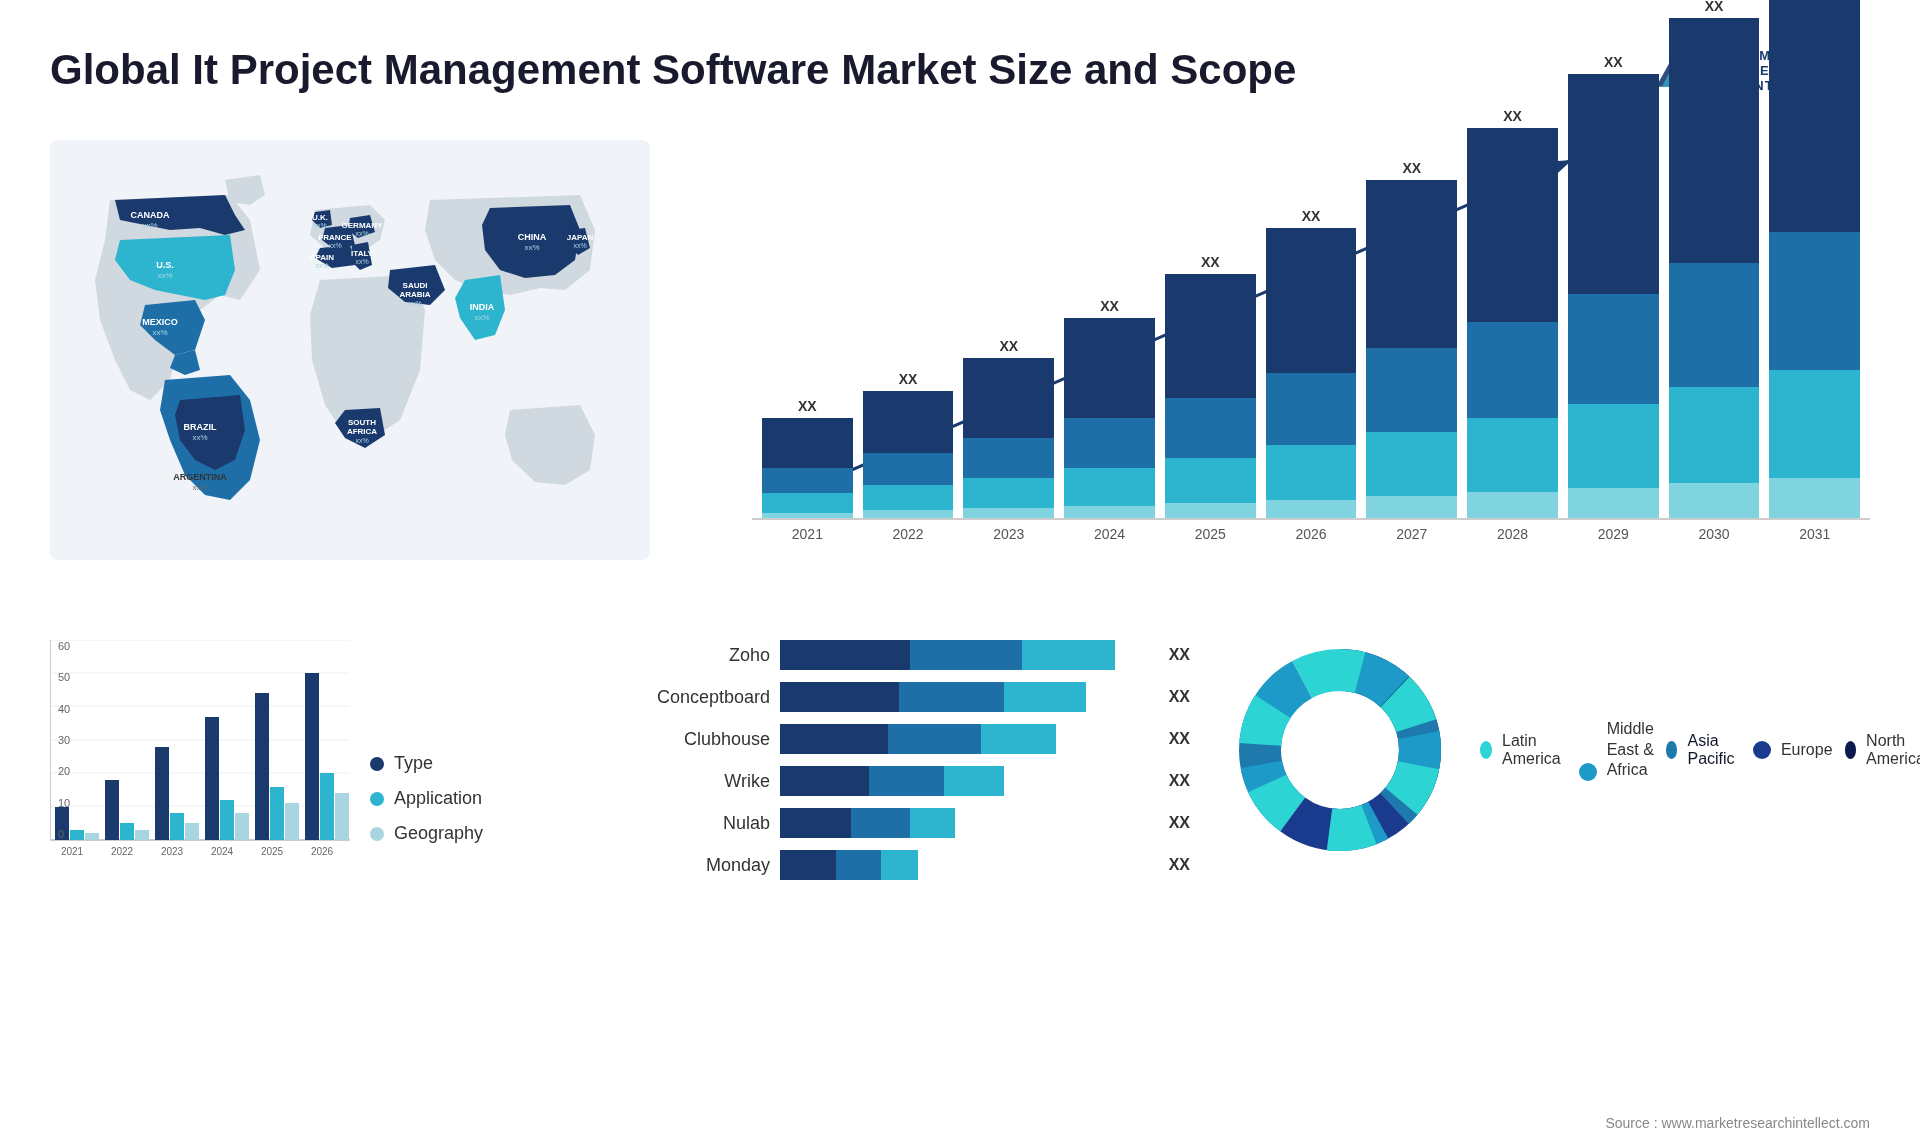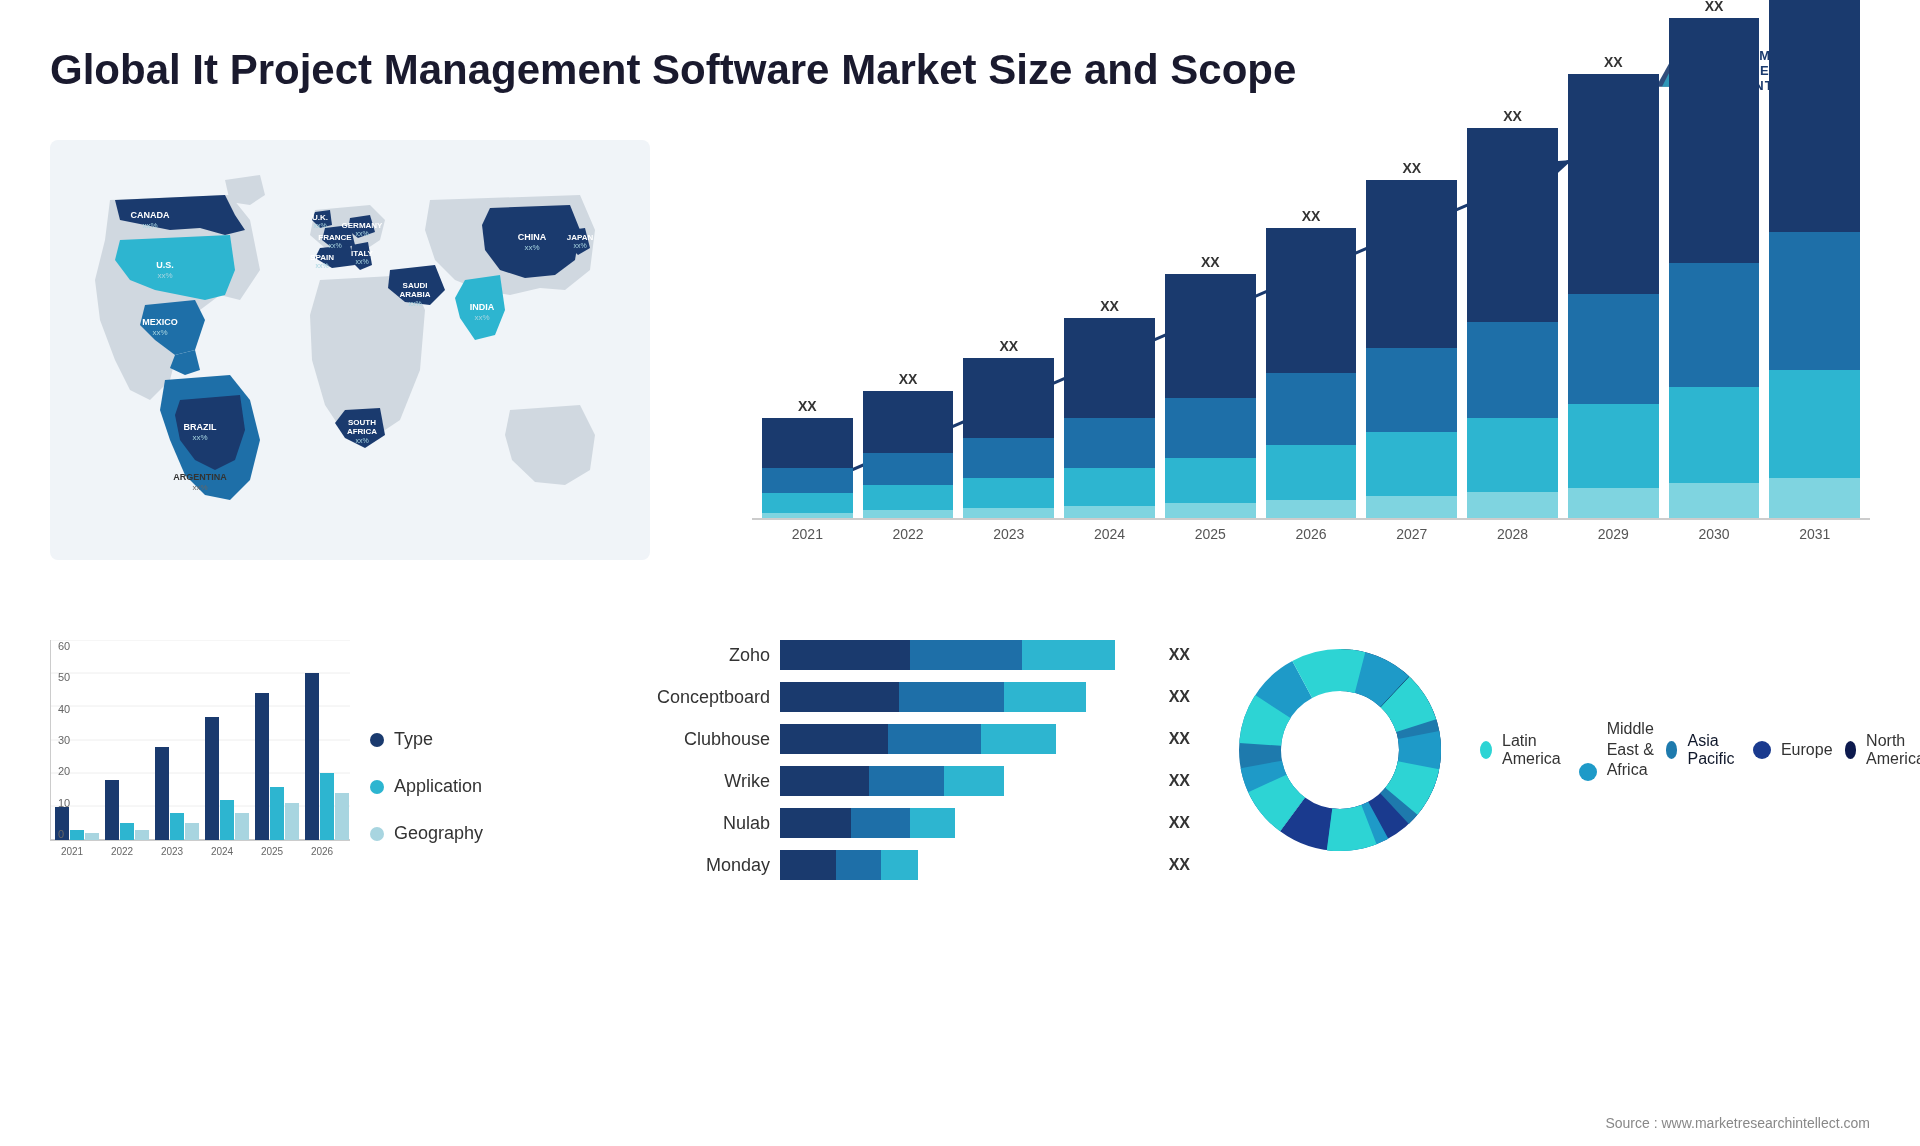--- a/index.html
+++ b/index.html
@@ -372,21 +372,21 @@
 
             <text x="22" y="215" font-size="10" fill="#666" text-anchor="middle">2021</text>
             <text x="72" y="215" font-size="10" fill="#666" text-anchor="middle">2022</text>
             <text x="122" y="215" font-size="10" fill="#666" text-anchor="middle">2023</text>
             <text x="172" y="215" font-size="10" fill="#666" text-anchor="middle">2024</text>
             <text x="222" y="215" font-size="10" fill="#666" text-anchor="middle">2025</text>
             <text x="272" y="215" font-size="10" fill="#666" text-anchor="middle">2026</text>
           </svg>
         </div>
 
-        <div style="display:flex;flex-direction:column;gap:26px;padding-bottom:16px;">
+        <div style="display:flex;flex-direction:column;gap:14px;padding-bottom:16px;">
           <div style="display:flex;align-items:center;gap:10px;">
             <div style="width:14px;height:14px;border-radius:50%;background:#1a3a6e;"></div>
             <span style="font-size:18px;color:#333;">Type</span>
           </div>
           <div style="display:flex;align-items:center;gap:10px;">
             <div style="width:14px;height:14px;border-radius:50%;background:#2db5d0;"></div>
             <span style="font-size:18px;color:#333;">Application</span>
           </div>
           <div style="display:flex;align-items:center;gap:10px;">
             <div style="width:14px;height:14px;border-radius:50%;background:#a8d5e0;"></div>

